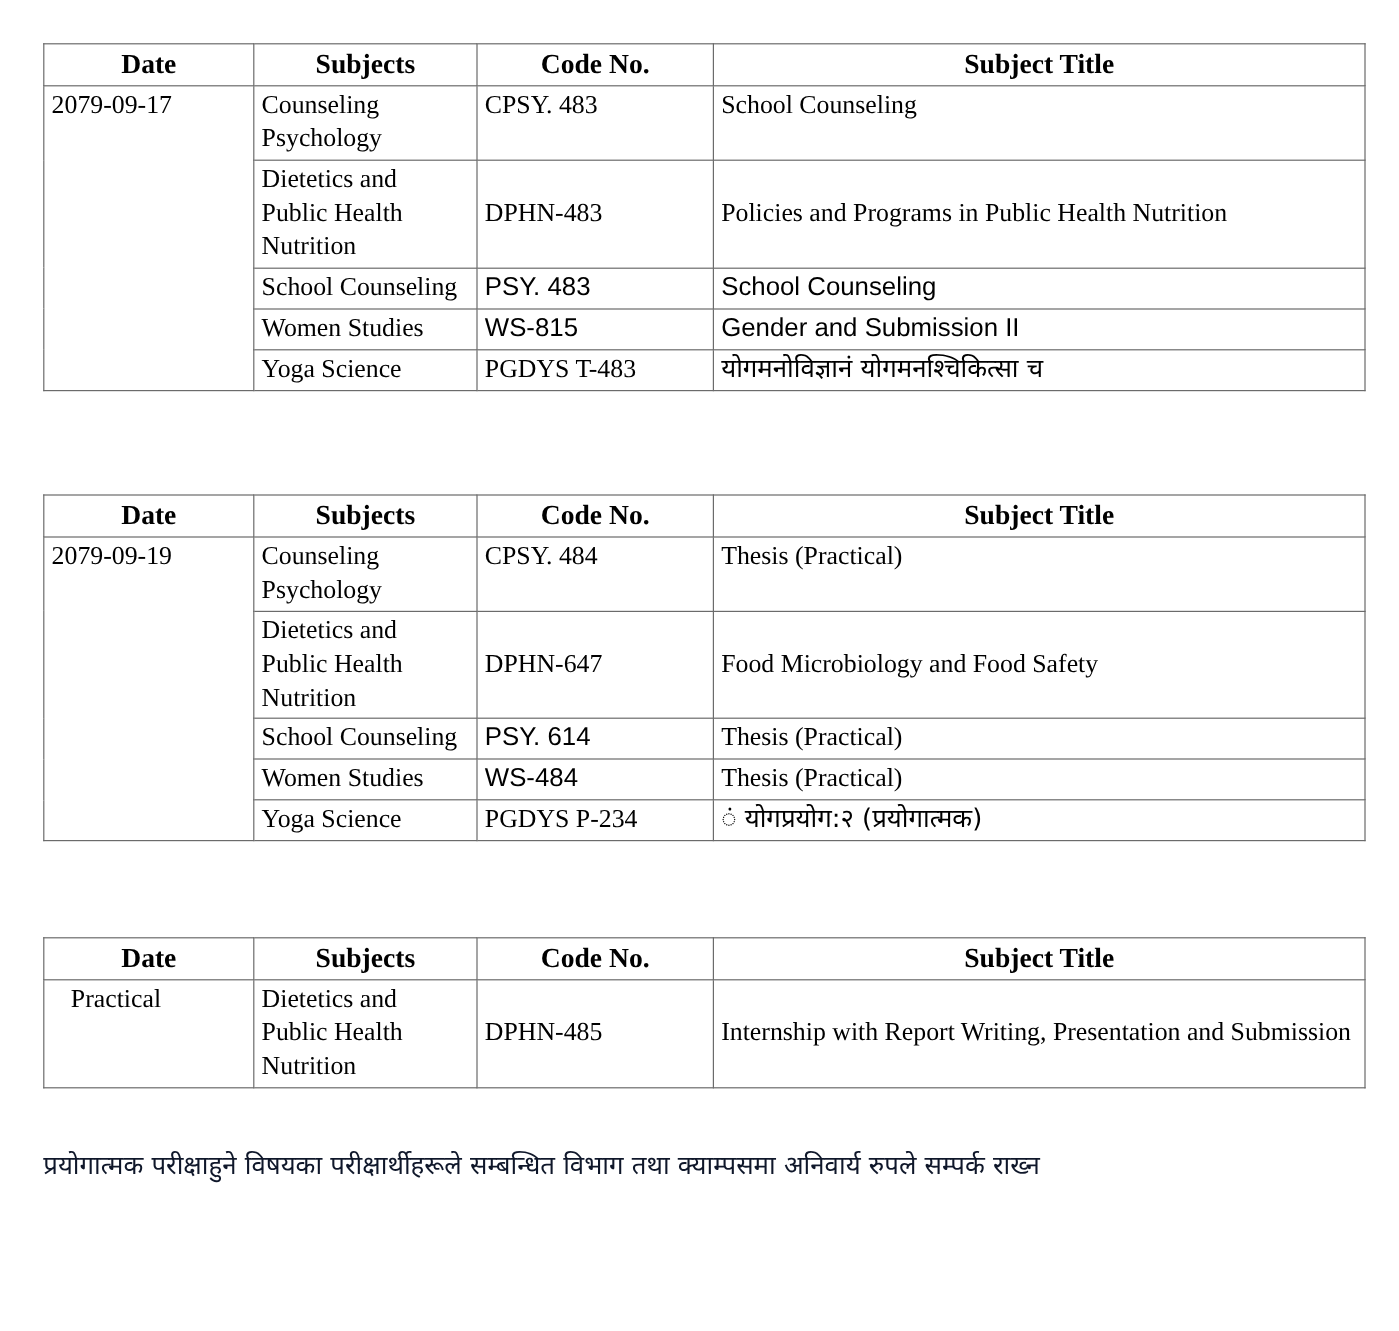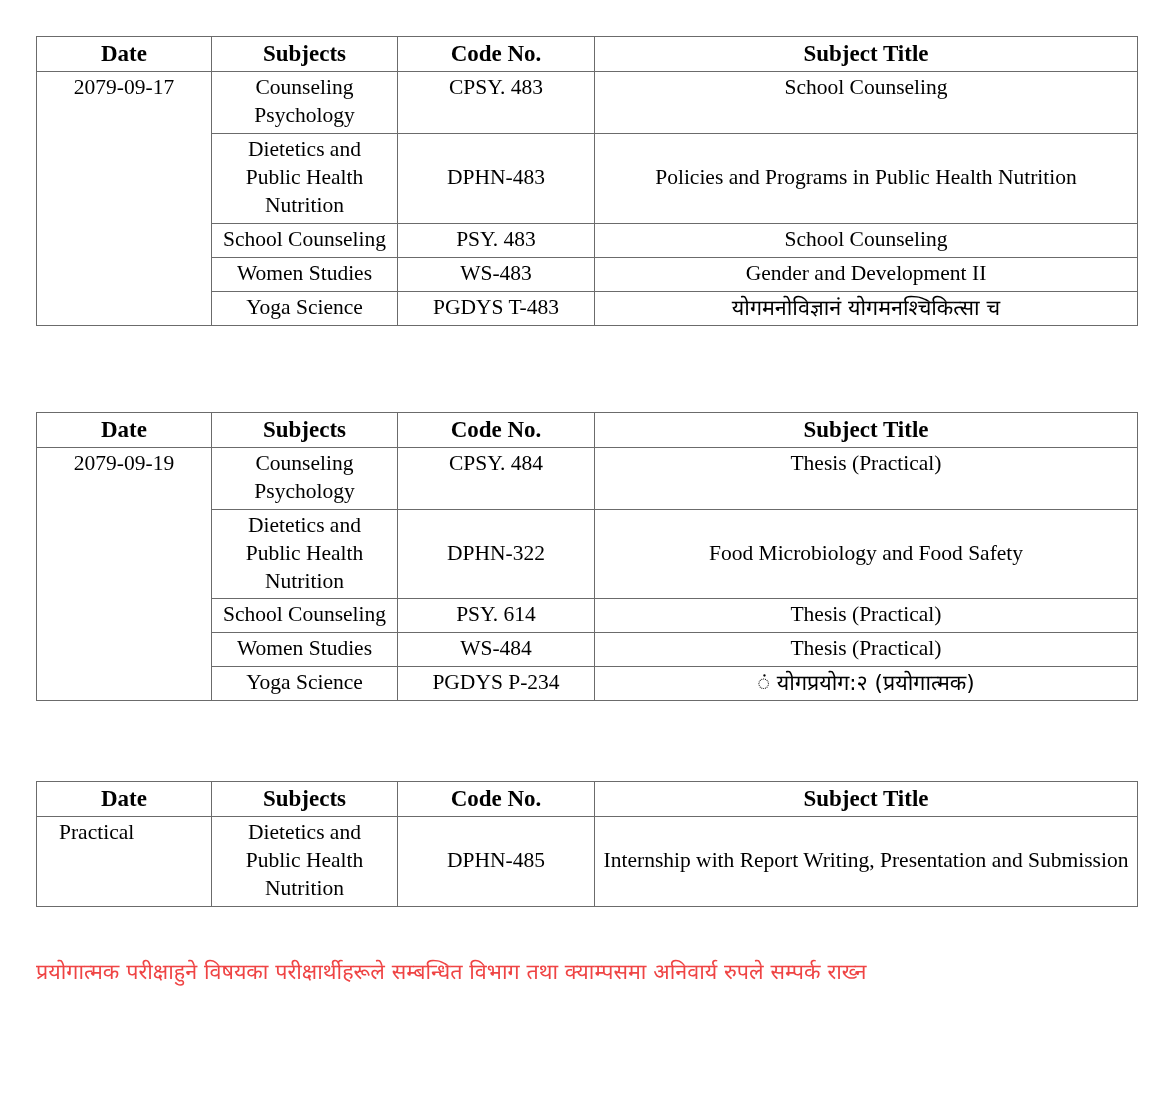--- a/index.html
+++ b/index.html
@@ -32,21 +32,21 @@
     background: #ffffff;
   }
   table.exam-table td,
   table.exam-table th {
     border: 1px solid #6b6b6b;
     padding: 2px 6px 3px 6px;
     vertical-align: top;
     font-size: 21.5px;
     line-height: 1.30;
     font-weight: normal;
-    text-align: center;
+    text-align: left;
   }
   table.exam-table th {
     text-align: center;
     font-weight: bold;
     font-size: 23px;
     padding-top: 3px;
     padding-bottom: 4px;
     line-height: 1.18;
   }
 
@@ -62,21 +62,21 @@
     font-size: 21.5px;
   }
   td.date-cell.left-al {
     text-align: left;
     padding-left: 22px;
     font-family: Liberation Serif, serif;
   }
 
   
   .sans {
-    font-family: Liberation Serif, serif;
+    font-family: Liberation Sans, sans-serif;
     font-size: 20.5px;
   }
   .deva {
     font-family: "DejaVu Sans", sans-serif;
     font-weight: bold;
     font-size: 21px;
   }
   .deva-reg {
     font-family: "DejaVu Sans", sans-serif;
     font-weight: normal;
@@ -88,21 +88,21 @@
   .gap-2 { height: 80px; }
 
   .note {
     margin-top: 44px;
     width: 1065px;
     font-family: "DejaVu Sans", sans-serif;
     font-size: 21.5px;
     line-height: 1.95;
     text-align: justify;
     text-justify: inter-word;
-    color: #ef4444;
+    color: #0f172a;
   }
   .note .line2 { display: block; text-align: left; }
 </style>
 </head>
 <body>
 
 <div class="page">
 
   <table class="exam-table">
     <colgroup>
@@ -131,22 +131,22 @@
         <td style="vertical-align:middle">DPHN-483</td>
         <td style="vertical-align:middle">Policies and Programs in Public Health Nutrition</td>
       </tr>
       <tr>
         <td>School Counseling</td>
         <td class="sans">PSY. 483</td>
         <td class="sans">School Counseling</td>
       </tr>
       <tr>
         <td>Women Studies</td>
-        <td class="sans">WS-483</td>
-        <td class="sans">Gender and Development II</td>
+        <td class="sans">WS-815</td>
+        <td class="sans">Gender and Submission II</td>
       </tr>
       <tr>
         <td>Yoga Science</td>
         <td>PGDYS T-483</td>
         <td class="deva">योगमनोविज्ञानं योगमनश्चिकित्सा च</td>
       </tr>
     </tbody>
   </table>
 
   <div class="gap-1"></div>
@@ -168,21 +168,21 @@
     </thead>
     <tbody>
       <tr>
         <td class="date-cell" rowspan="5">2079-09-19</td>
         <td>Counseling Psychology</td>
         <td>CPSY. 484</td>
         <td>Thesis (Practical)</td>
       </tr>
       <tr>
         <td>Dietetics and Public Health Nutrition</td>
-        <td style="vertical-align:middle">DPHN-322</td>
+        <td style="vertical-align:middle">DPHN-647</td>
         <td style="vertical-align:middle">Food Microbiology and Food Safety</td>
       </tr>
       <tr>
         <td>School Counseling</td>
         <td class="sans">PSY. 614</td>
         <td>Thesis (Practical)</td>
       </tr>
       <tr>
         <td>Women Studies</td>
         <td class="sans">WS-484</td>

